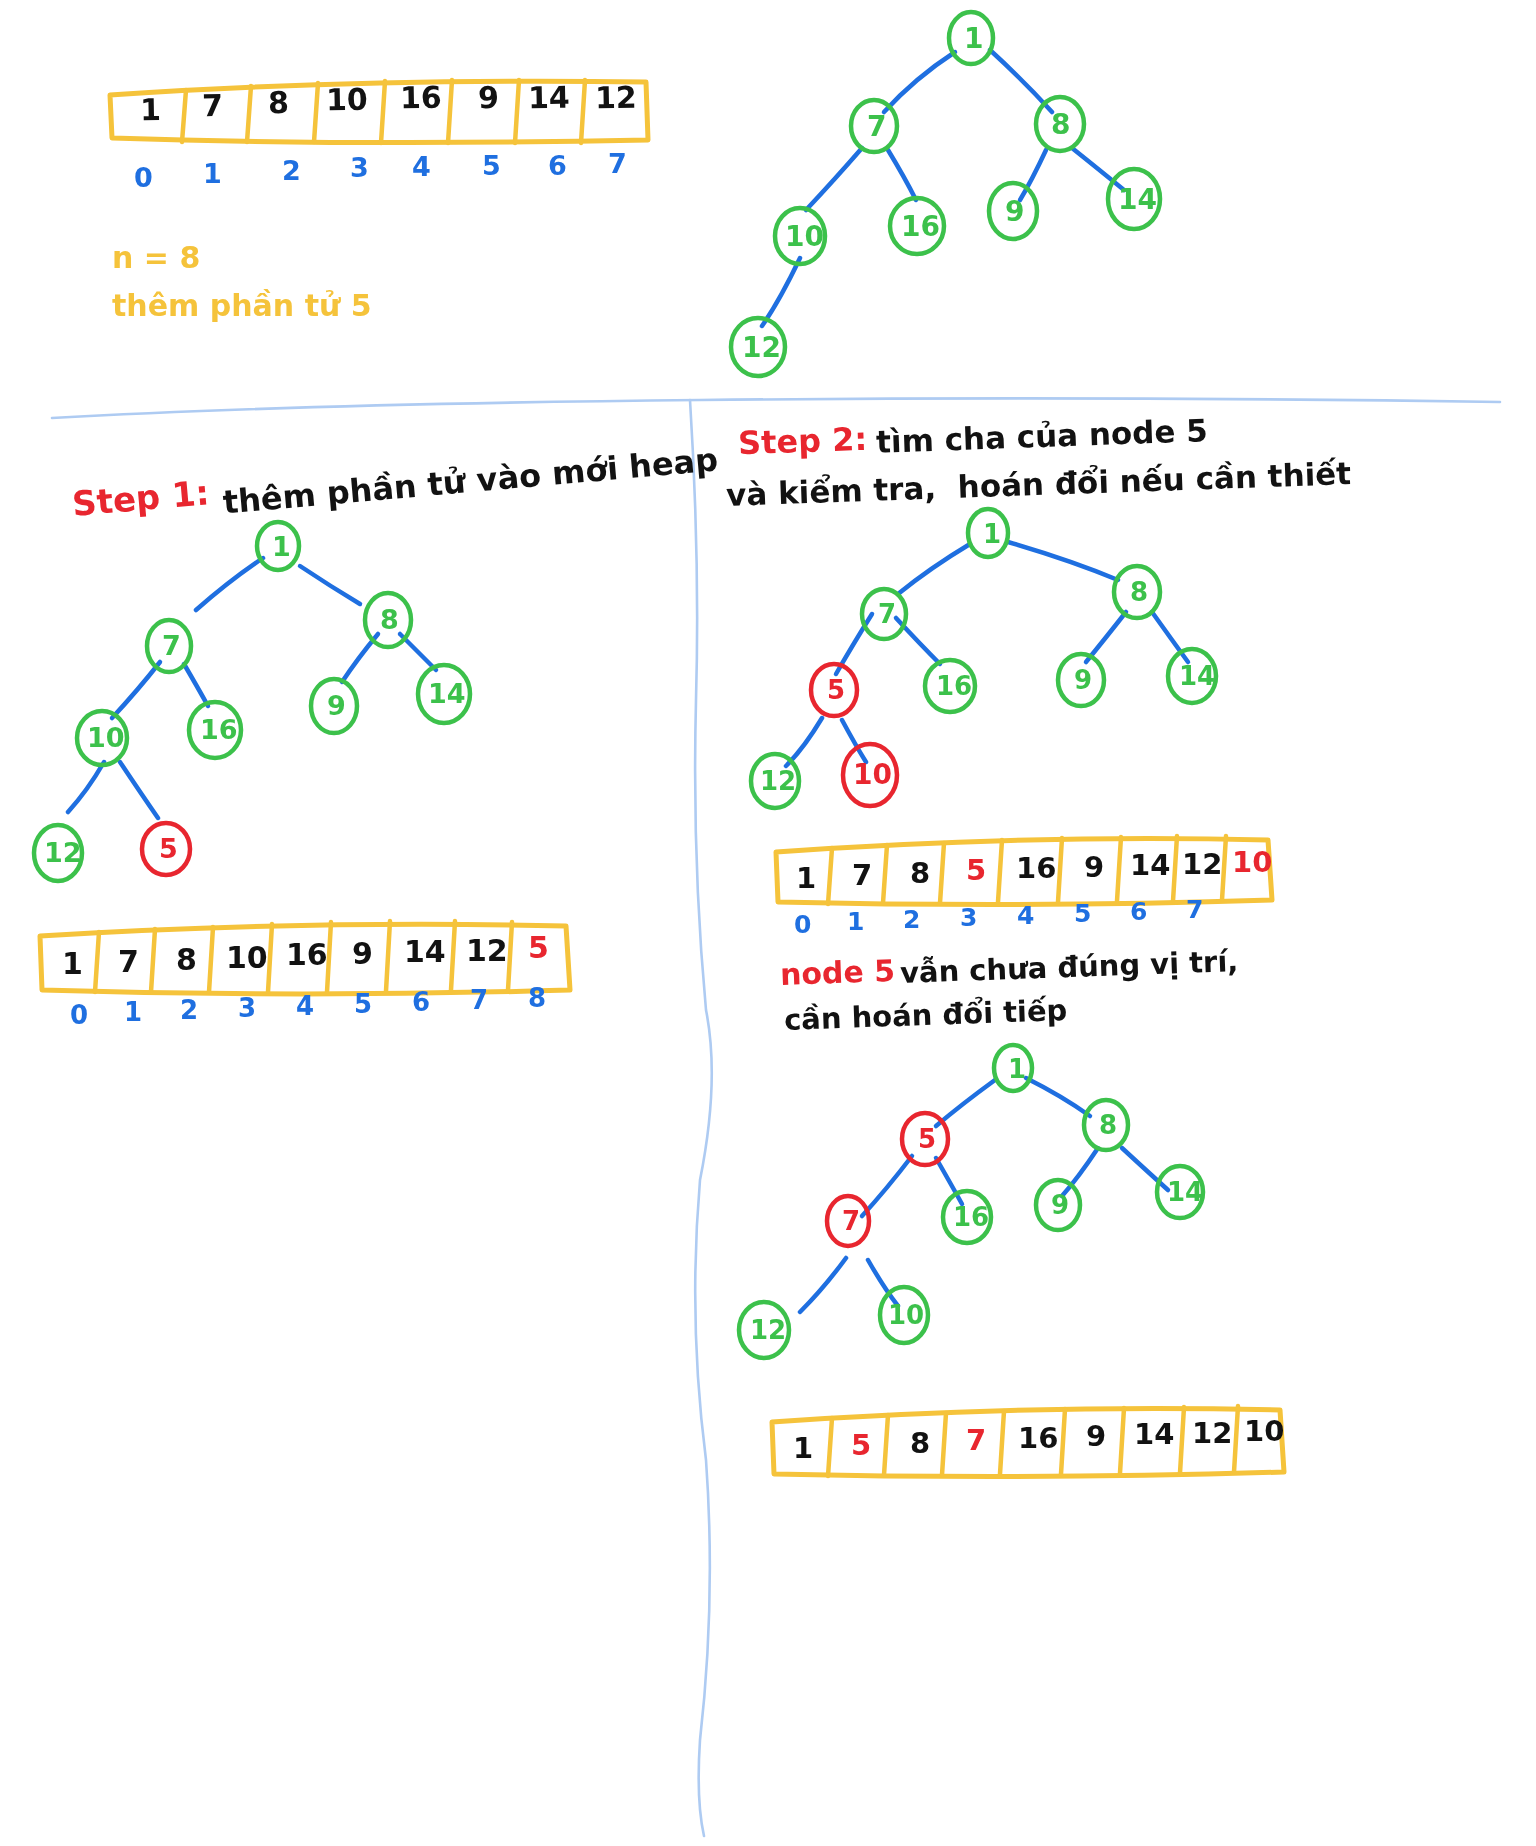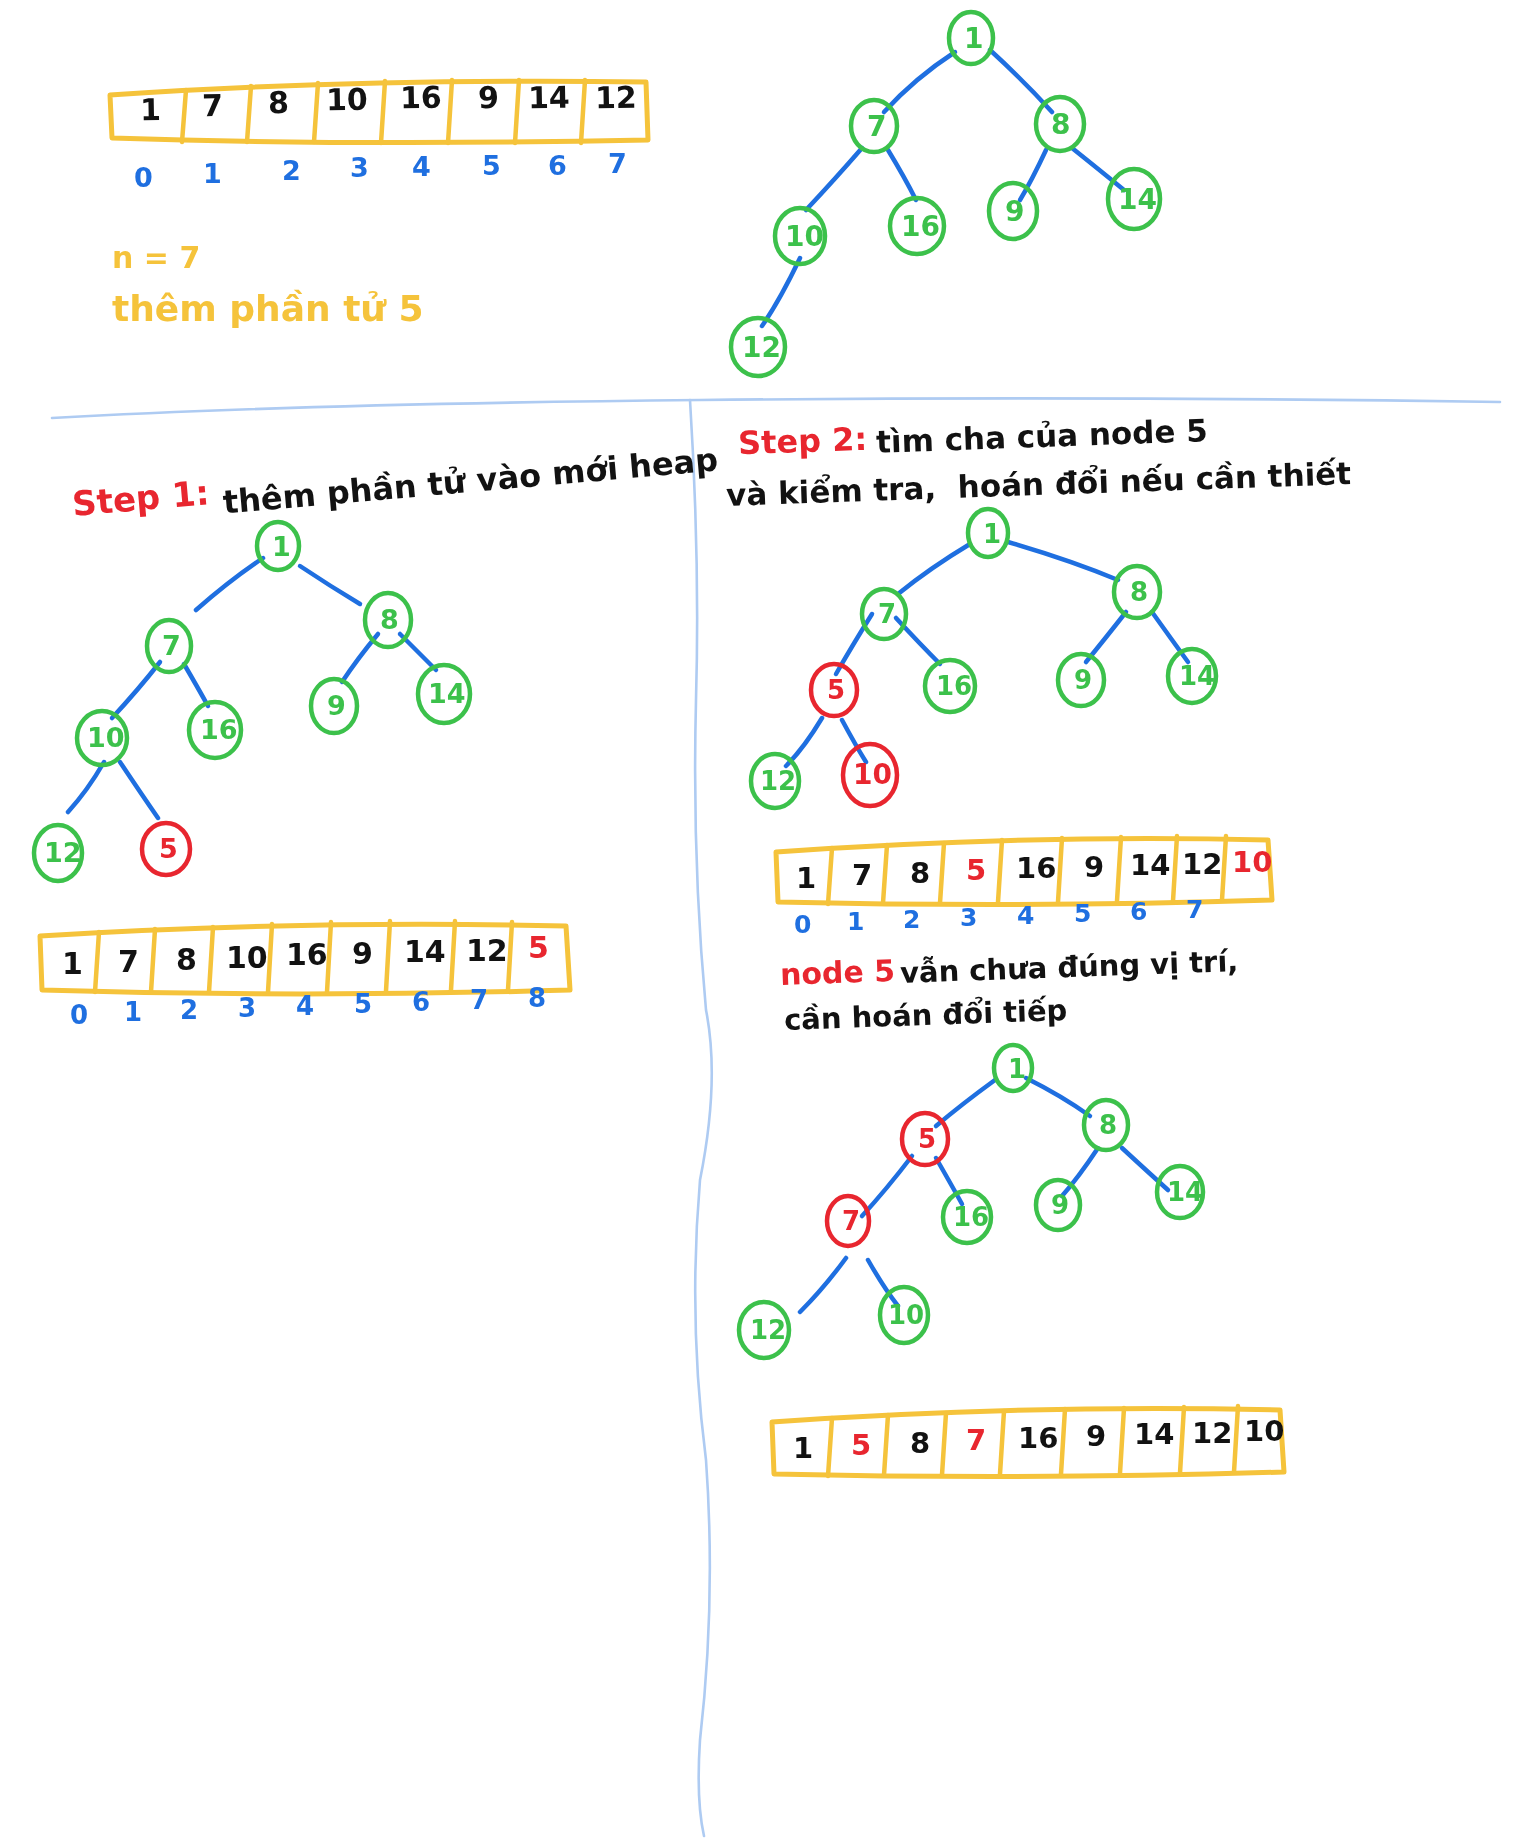--- a/index.html
+++ b/index.html
@@ -183,22 +183,22 @@
   <span class="txt blue" style="left:134px;top:162px;font-size:27px;">0</span>
   <span class="txt blue" style="left:203px;top:158px;font-size:27px;">1</span>
   <span class="txt blue" style="left:282px;top:155px;font-size:27px;">2</span>
   <span class="txt blue" style="left:350px;top:152px;font-size:27px;">3</span>
   <span class="txt blue" style="left:412px;top:151px;font-size:27px;">4</span>
   <span class="txt blue" style="left:482px;top:150px;font-size:27px;">5</span>
   <span class="txt blue" style="left:548px;top:150px;font-size:27px;">6</span>
   <span class="txt blue" style="left:608px;top:148px;font-size:27px;">7</span>
 </div>
 
-<span class="txt yellow" style="left:112px;top:240px;font-size:30px;">n = 7</span>
-<span class="txt yellow" style="left:112px;top:288px;font-size:36px;">thêm phần tử 5</span>
+<span class="txt yellow" style="left:112px;top:240px;font-size:30px;">n = 8</span>
+<span class="txt yellow" style="left:112px;top:288px;font-size:30px;">thêm phần tử 5</span>
 
 <div>
   <span class="txt green" style="left:964px;top:22px;font-size:28px;">1</span>
   <span class="txt green" style="left:867px;top:110px;font-size:28px;">7</span>
   <span class="txt green" style="left:1051px;top:108px;font-size:28px;">8</span>
   <span class="txt green" style="left:785px;top:220px;font-size:28px;">10</span>
   <span class="txt green" style="left:901px;top:210px;font-size:28px;">16</span>
   <span class="txt green" style="left:1005px;top:195px;font-size:28px;">9</span>
   <span class="txt green" style="left:1118px;top:183px;font-size:28px;">14</span>
   <span class="txt green" style="left:742px;top:331px;font-size:28px;">12</span>

